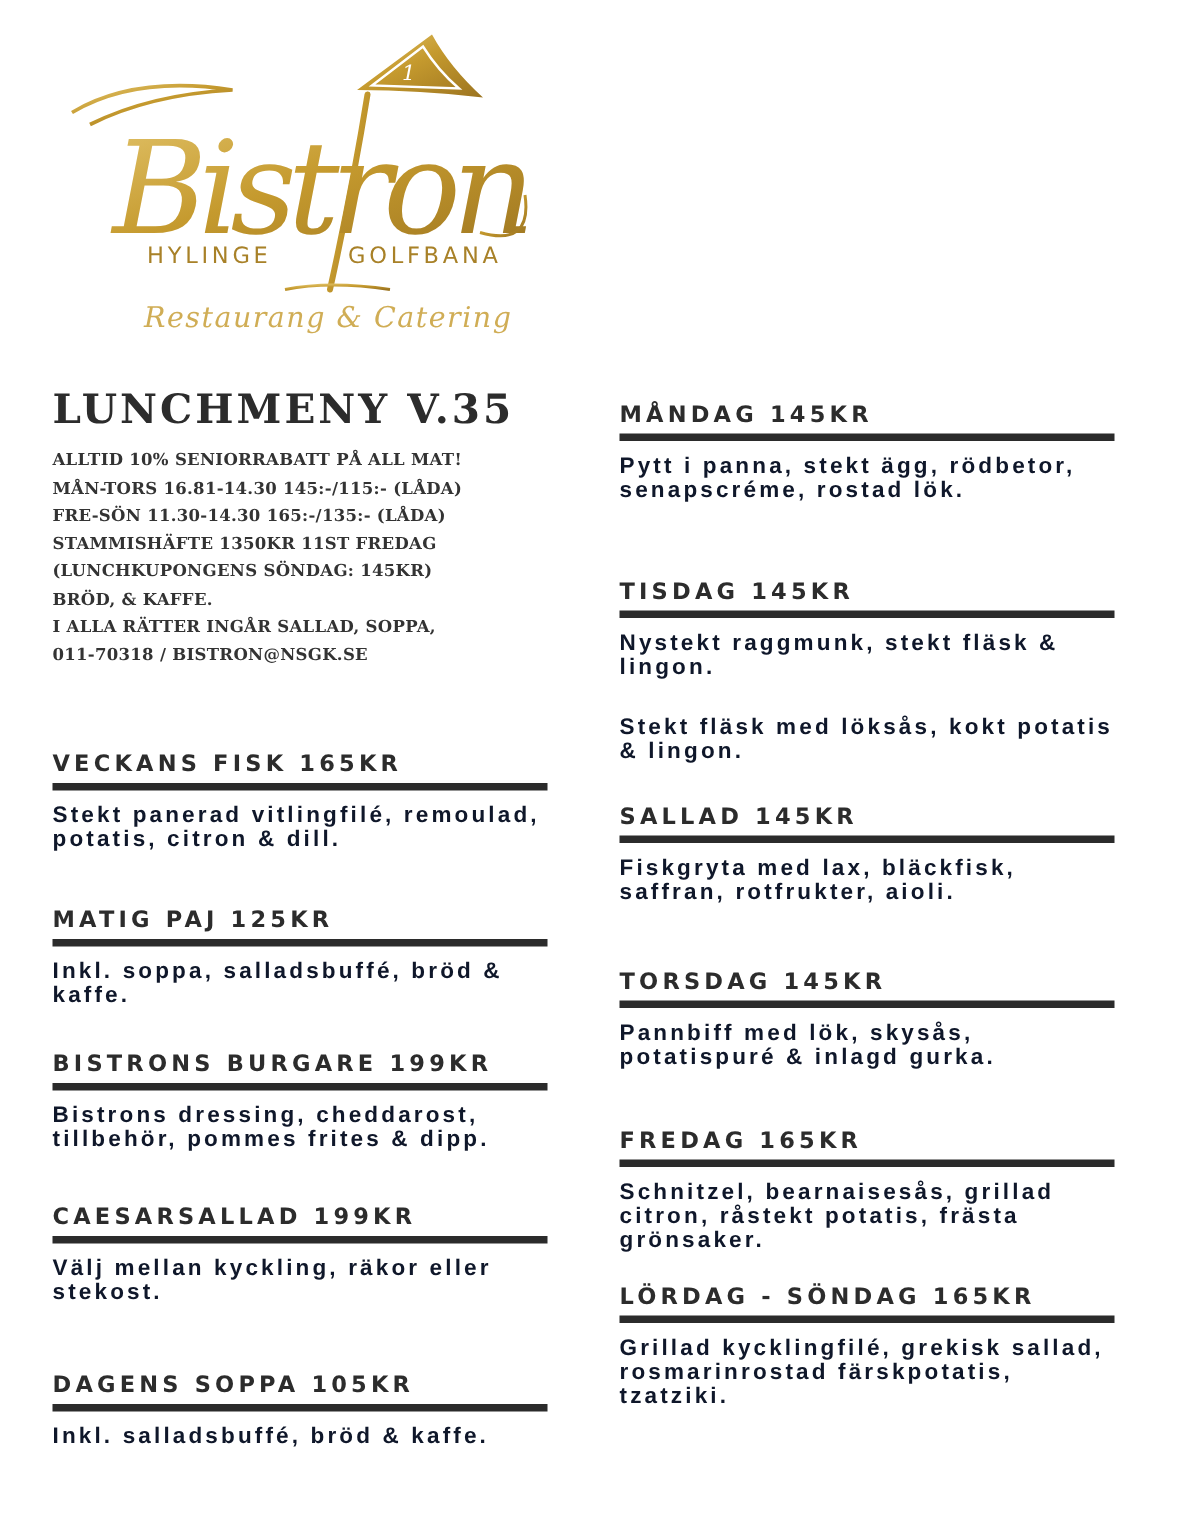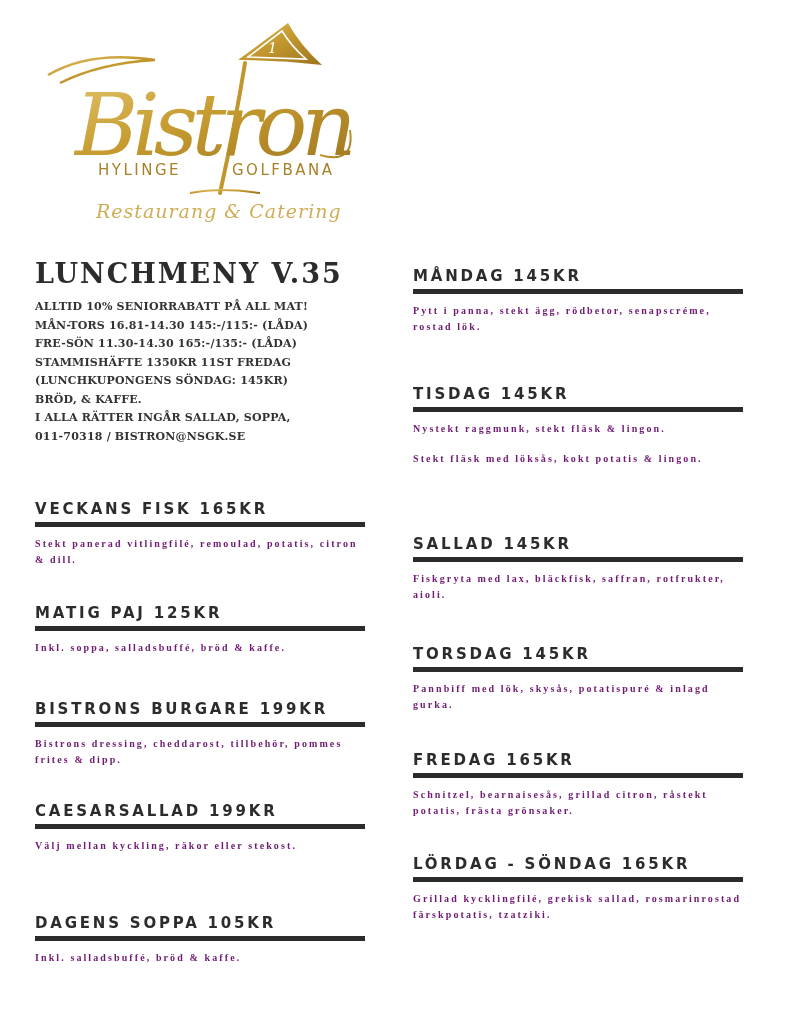--- a/index.html
+++ b/index.html
@@ -23,25 +23,25 @@
   .section { position: absolute; width: 335px; }
   .section.left { left: 35px; }
   .section.right { left: 413px; }
   .sec-title {
     font-family: "DejaVu Sans", sans-serif; font-weight: bold; font-size: 15px; letter-spacing: 2.8px;
     color: #2c2c2c; line-height: 18px; white-space: nowrap;
   }
   .sec-bar { height: 5px; background: #2b2b2b; margin-top: 4px; width: 330px; }
   .section.right .sec-bar { width: 330px; }
   .sec-desc {
-    font-family: Liberation Serif, serif; font-weight: bold; font-size: 10px; letter-spacing: 2.1px;
-    line-height: 16px; color: #701a75; margin-top: 9px;
+    font-family: Liberation Sans, sans-serif; font-weight: bold; font-size: 15px; letter-spacing: 2.1px;
+    line-height: 16px; color: #0f172a; margin-top: 9px;
   }
   .sec-desc p { margin: 0; }
-  .sec-desc p + p { margin-top: 14px; }
+  .sec-desc p + p { margin-top: 24px; }
 </style>
 </head>
 <body>
 
 <div class="logo">
   <svg viewBox="0 0 360 215" xmlns="http://www.w3.org/2000/svg">
     <defs>
       <linearGradient id="gold" x1="0" y1="0" x2="1" y2="1">
         <stop offset="0" stop-color="#e2c36a"></stop>
         <stop offset="0.45" stop-color="#c59a2e"></stop>

